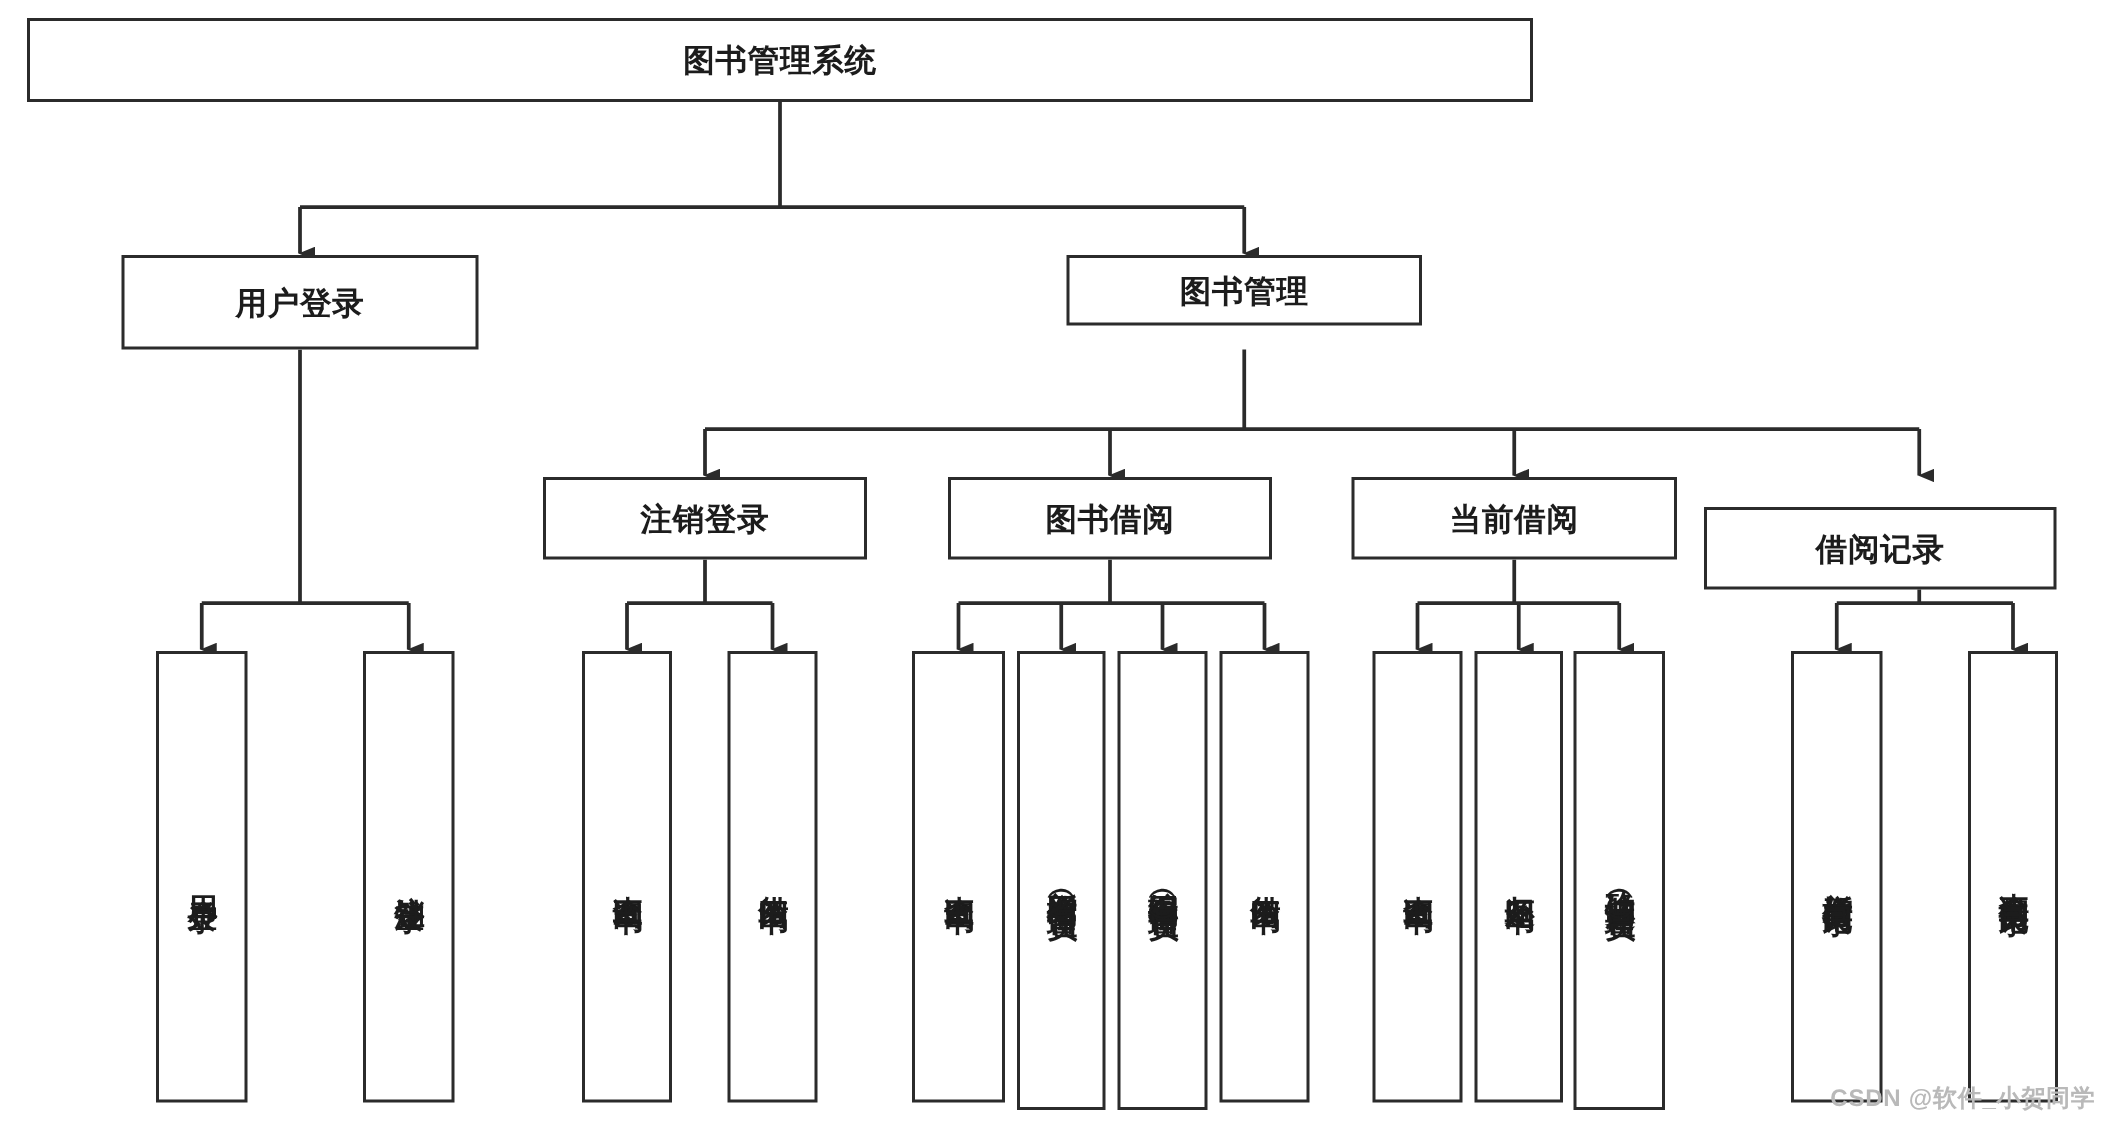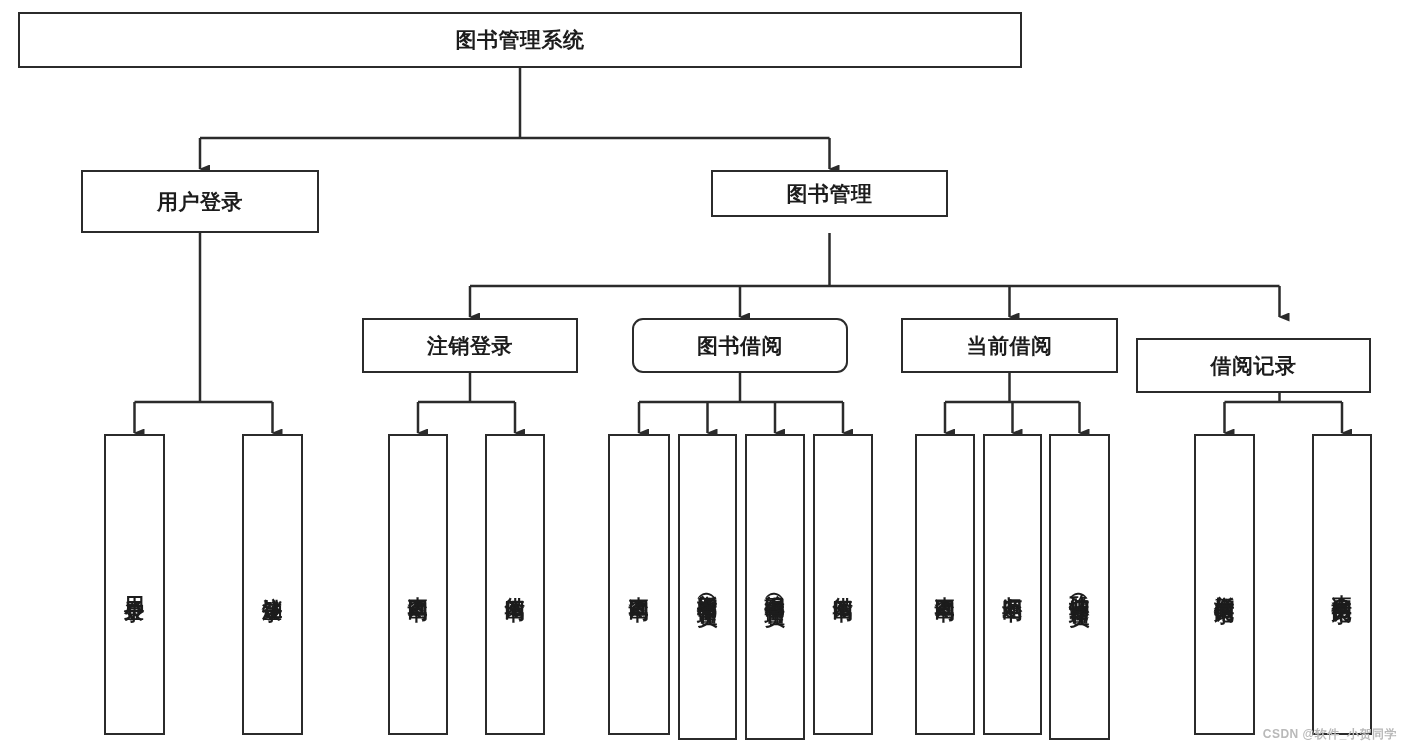--- a/index.html
+++ b/index.html
@@ -55,21 +55,21 @@
     white-space: nowrap;
   }
   .node-box.vertical .node-label {
     writing-mode: vertical-rl;
     text-orientation: upright;
   }
   #watermark {
     position: absolute;
     right: 8px;
     bottom: 4px;
-    font-size: 12px;
+    font-size: 16px;
     color: #b9b9b9;
     letter-spacing: 0.5px;
     white-space: nowrap;
     pointer-events: none;
   }
 </style>
 </head>
 <body>
 
 <div id="diagram-root">
@@ -123,21 +123,21 @@
       </div>
       <div class="node-box horizontal" style="left: 81px; top: 170px; width: 238px; height: 63px;">
         <span class="node-label">用户登录</span>
       </div>
       <div class="node-box horizontal" style="left: 711px; top: 170px; width: 237px; height: 47px;">
         <span class="node-label">图书管理</span>
       </div>
       <div class="node-box horizontal" style="left: 362px; top: 318px; width: 216px; height: 55px;">
         <span class="node-label">注销登录</span>
       </div>
-      <div class="node-box horizontal" style="left: 632px; top: 318px; width: 216px; height: 55px; border-radius: 11px;">
+      <div class="node-box horizontal" style="left: 632px; top: 318px; width: 216px; height: 55px;">
         <span class="node-label">图书借阅</span>
       </div>
       <div class="node-box horizontal" style="left: 901px; top: 318px; width: 217px; height: 55px; align-items: center;">
         <span class="node-label">当前借阅</span>
       </div>
       <div class="node-box horizontal" style="left: 1136px; top: 318px; width: 235px; height: 55px; margin-top: 20px;">
         <span class="node-label">借阅记录</span>
       </div>
       <div class="node-box vertical" style="left: 104px; top: 434px; width: 61px; height: 301px;">
         <span class="node-label">用户登录</span>

